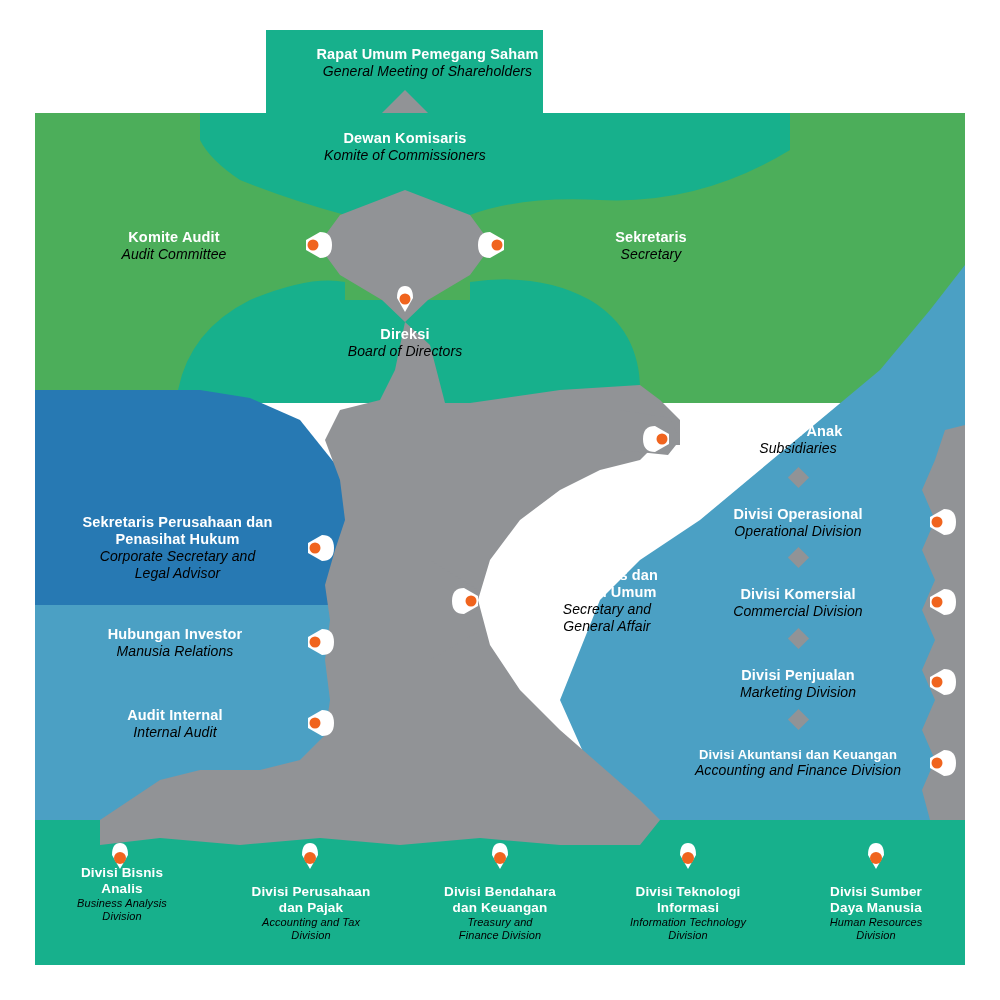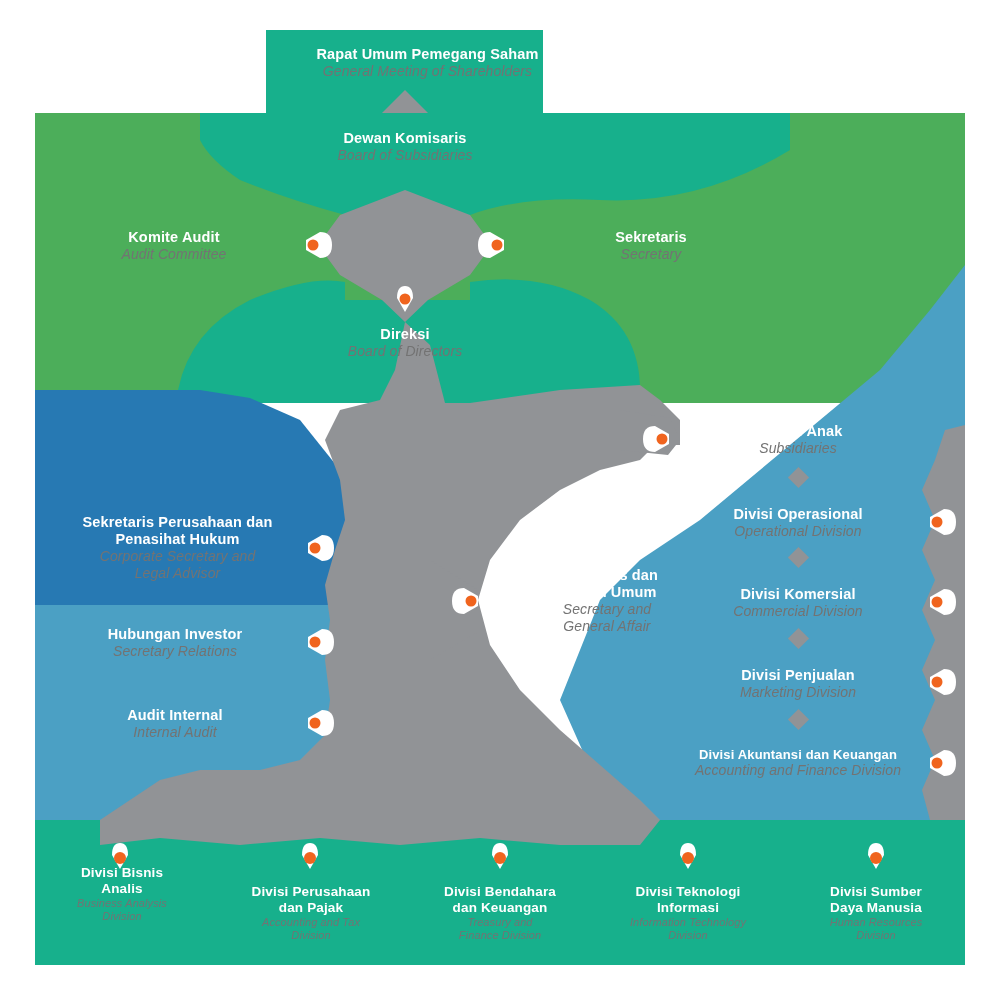--- a/index.html
+++ b/index.html
@@ -37,21 +37,21 @@
     font-weight: bold;
     font-size: 14.5px;
     letter-spacing: 0.15px;
     display: block;
     color: #ffffff;
   }
   .node .name-en {
     font-style: italic;
     font-size: 14px;
     display: block;
-    color: #737373;
+    color: #000000;
     letter-spacing: 0.1px;
   }
   .node.small .name-id { font-size: 13.5px; }
   .node.small .name-en { font-size: 11px; }
   .node.wide .name-id { font-size: 13px; }
 </style>
 </head>
 <body>
 
 <div id="chart-root">
@@ -192,21 +192,21 @@
 
   </svg>
 
   <div class="node" style="left:266px; top:46px; width:323px;">
     <span class="name-id">Rapat Umum Pemegang Saham</span>
     <span class="name-en">General Meeting of Shareholders</span>
   </div>
 
   <div class="node" style="left:265px; top:130px; width:280px;">
     <span class="name-id">Dewan Komisaris</span>
-    <span class="name-en">Board of Subsidiaries</span>
+    <span class="name-en">Komite of Commissioners</span>
   </div>
 
   <div class="node" style="left:55px; top:229px; width:238px;">
     <span class="name-id">Komite Audit</span>
     <span class="name-en">Audit Committee</span>
   </div>
 
   <div class="node" style="left:532px; top:229px; width:238px;">
     <span class="name-id">Sekretaris</span>
     <span class="name-en">Secretary</span>
@@ -219,21 +219,21 @@
 
   <div class="node" style="left:45px; top:514px; width:265px;">
     <span class="name-id">Sekretaris Perusahaan dan</span>
     <span class="name-id">Penasihat Hukum</span>
     <span class="name-en">Corporate Secretary and</span>
     <span class="name-en">Legal Advisor</span>
   </div>
 
   <div class="node" style="left:55px; top:626px; width:240px;">
     <span class="name-id">Hubungan Investor</span>
-    <span class="name-en">Secretary Relations</span>
+    <span class="name-en">Manusia Relations</span>
   </div>
 
   <div class="node" style="left:55px; top:707px; width:240px;">
     <span class="name-id">Audit Internal</span>
     <span class="name-en">Internal Audit</span>
   </div>
 
   <div class="node" style="left:487px; top:567px; width:240px;">
     <span class="name-id">Sekretaris dan</span>
     <span class="name-id">Bagian Umum</span>

